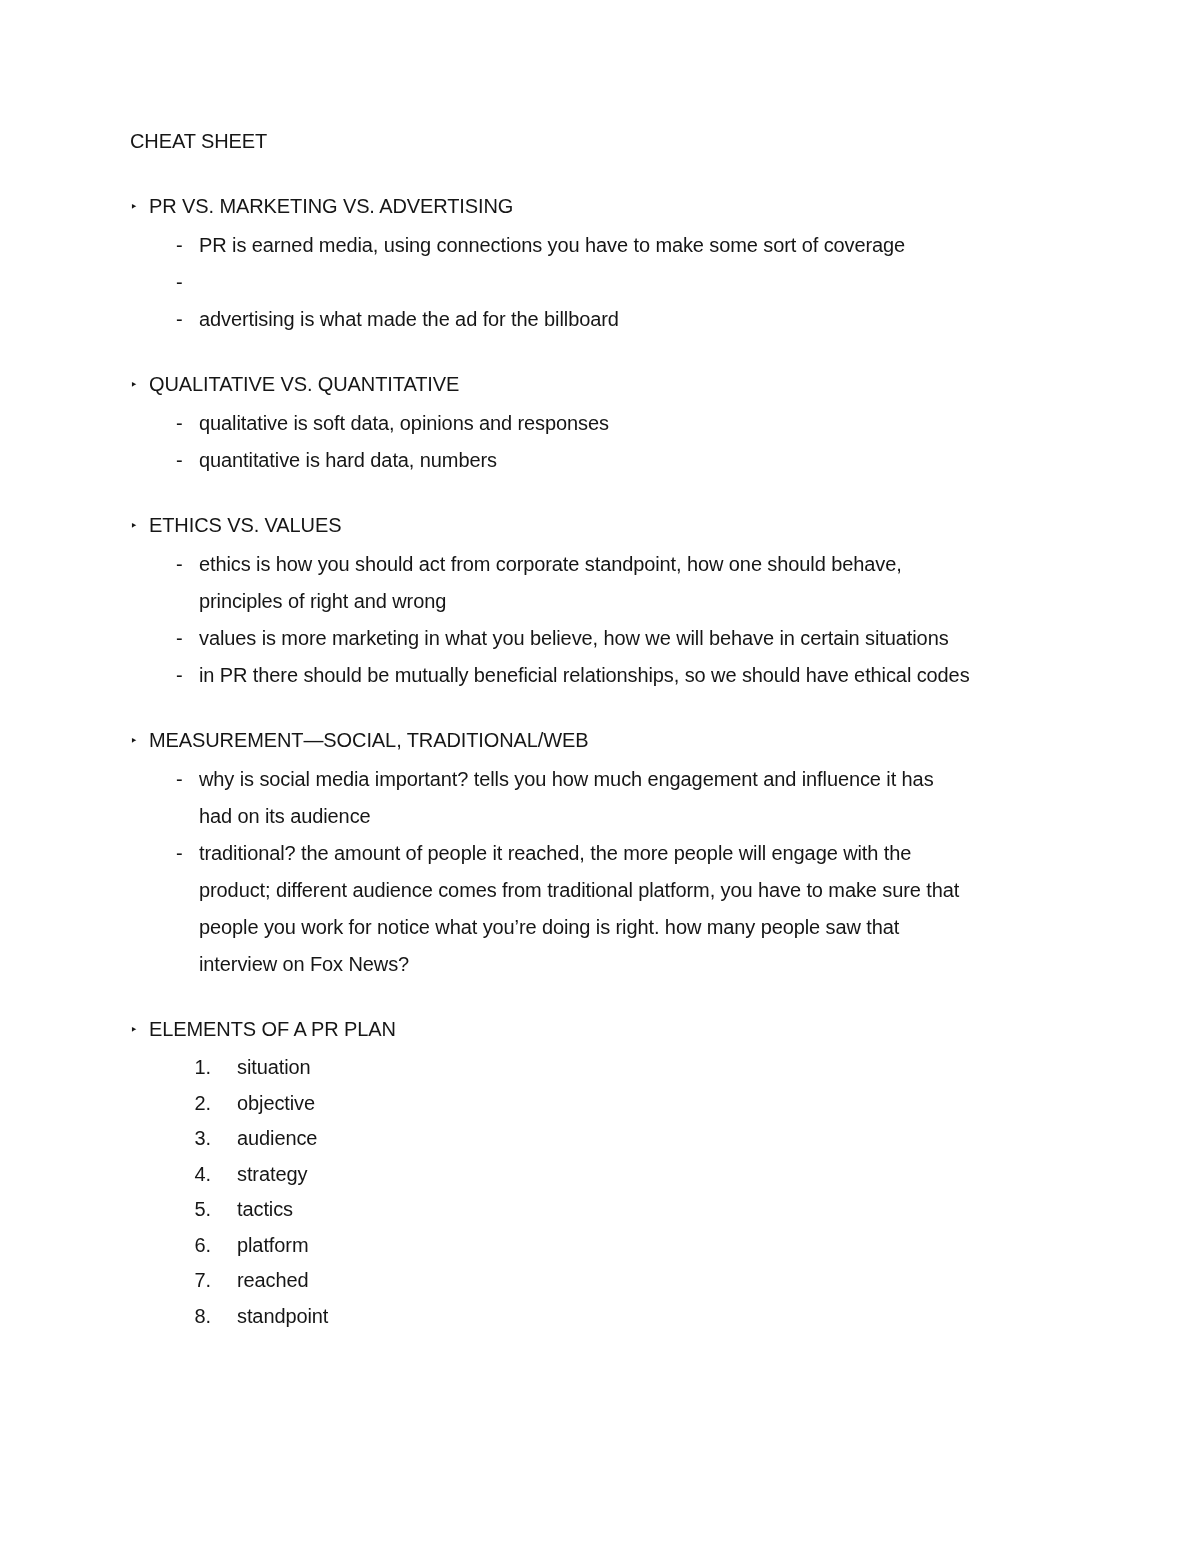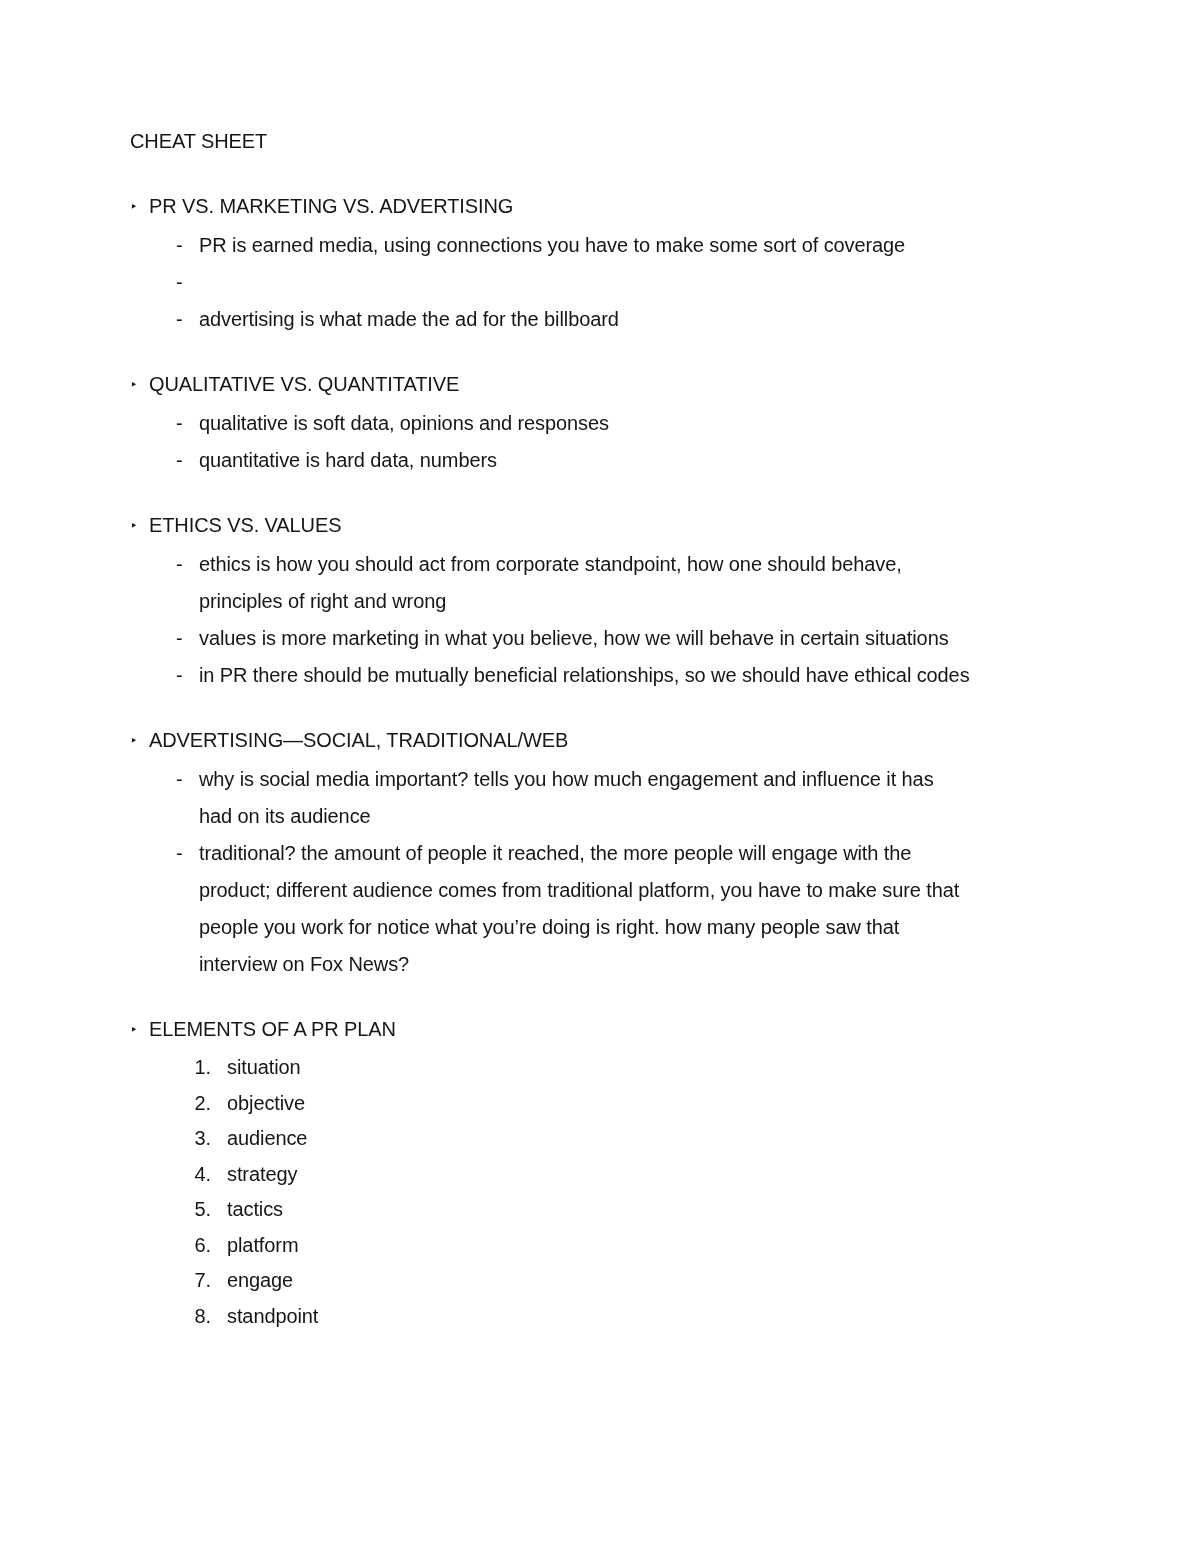--- a/index.html
+++ b/index.html
@@ -59,21 +59,21 @@
   }
   .numbered .item {
     padding-left: 53px;
     line-height: 35.5px;
   }
   .numbered .item .marker {
     width: 28px;
     text-align: right;
   }
   .numbered .item .text {
-    margin-left: 16px;
+    margin-left: 26px;
   }
 </style>
 </head>
 <body>
 
 <div class="doc">
   <div class="doc-title">CHEAT SHEET</div>
   <div id="sections">
       <div class="section">
         <div class="heading-row">
@@ -121,21 +121,21 @@
           <span class="text">values is more marketing in what you believe, how we will behave in certain situations</span>
         </div>
         <div class="item">
           <span class="marker">-</span>
           <span class="text">in PR there should be mutually beneficial relationships, so we should have ethical codes</span>
         </div>
       </div>
       <div class="section">
         <div class="heading-row">
           <span class="bullet">‣</span>
-          <span class="heading-text">ADVERTISING—SOCIAL, TRADITIONAL/WEB</span>
+          <span class="heading-text">MEASUREMENT—SOCIAL, TRADITIONAL/WEB</span>
         </div>
         <div class="item">
           <span class="marker">-</span>
           <span class="text">why is social media important? tells you how much engagement and influence it has
 had on its audience</span>
         </div>
         <div class="item">
           <span class="marker">-</span>
           <span class="text">traditional? the amount of people it reached, the more people will engage with the
 product; different audience comes from traditional platform, you have to make sure that
@@ -167,21 +167,21 @@
         <div class="item">
           <span class="marker">5.</span>
           <span class="text">tactics</span>
         </div>
         <div class="item">
           <span class="marker">6.</span>
           <span class="text">platform</span>
         </div>
         <div class="item">
           <span class="marker">7.</span>
-          <span class="text">engage</span>
+          <span class="text">reached</span>
         </div>
         <div class="item">
           <span class="marker">8.</span>
           <span class="text">standpoint</span>
         </div>
       </div>
     </div>
 </div>
 
 </body></html>

